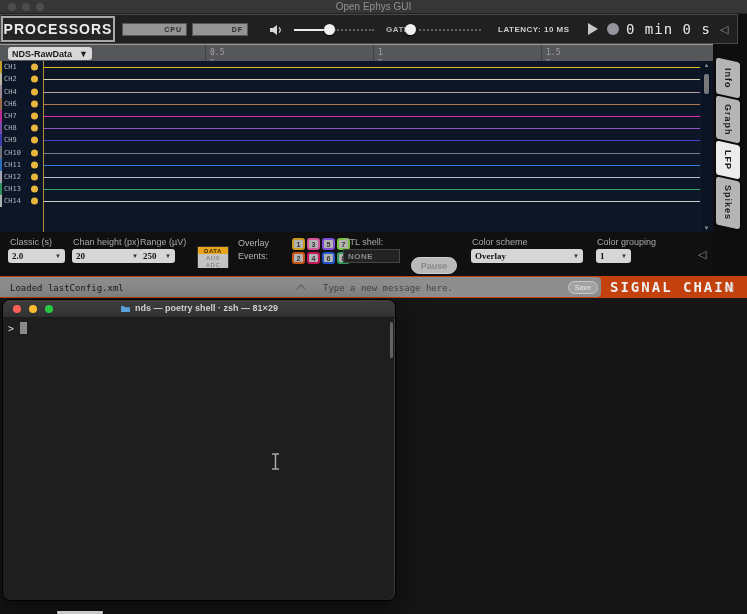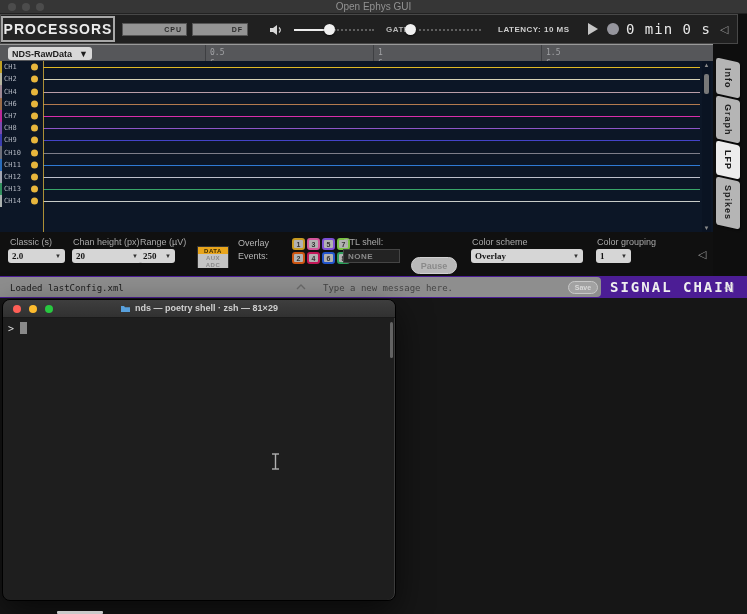--- a/index.html
+++ b/index.html
@@ -73,21 +73,21 @@
     font-size:7px;font-weight:bold;color:#333;line-height:1;}
   .ttl-box{position:absolute;left:343px;top:17px;width:57px;height:14px;background:#232323;border:1px solid #454545;
     display:flex;align-items:center;padding-left:4px;}
   .ttl-box span{font-size:8px;color:#8b8b8b;font-weight:bold;letter-spacing:.5px;}
   .pause-btn{position:absolute;left:411px;top:25px;width:46px;height:17px;background:#b9b9b9;border-radius:9px;
     border:1px solid #d2d2d2;display:flex;align-items:center;justify-content:center;}
   .pause-btn span{font-size:9px;font-weight:bold;color:#8a8a8a;}
   .collapse-l{position:absolute;left:698px;top:16px;color:#9a9a9a;font-size:11px;}
 
   
-  .oe-status{position:absolute;left:0;top:262px;width:747px;height:22px;background:#4c1d95;}
+  .oe-status{position:absolute;left:0;top:262px;width:747px;height:22px;background:#c2410c;}
   .msg-bar{position:absolute;left:0;top:1px;width:601px;height:20px;background:#8e8e8e;border-radius:0 4px 4px 0;}
   .msg-text{position:absolute;left:10px;top:6px;font-family:"DejaVu Sans Mono",monospace;font-size:9px;color:#1c1c1c;}
   .msg-caret{position:absolute;left:296px;top:7px;}
   .msg-input{position:absolute;left:323px;top:6px;font-family:"DejaVu Sans Mono",monospace;font-size:9px;color:#454545;}
   .save-btn{position:absolute;left:568px;top:4px;width:30px;height:13px;background:#a2a2a2;border:1px solid #c8c8c8;
     border-radius:7px;display:flex;align-items:center;justify-content:center;}
   .save-btn span{font-size:7px;color:#d8d8d8;font-weight:bold;}
   .sig-chain{position:absolute;left:610px;top:3px;font-family:"DejaVu Sans Mono",monospace;
     font-size:14px;font-weight:bold;letter-spacing:2px;color:#efefef;}
   .sig-arrow{position:absolute;left:724px;top:4px;color:#cfcfcf;font-size:12px;}

